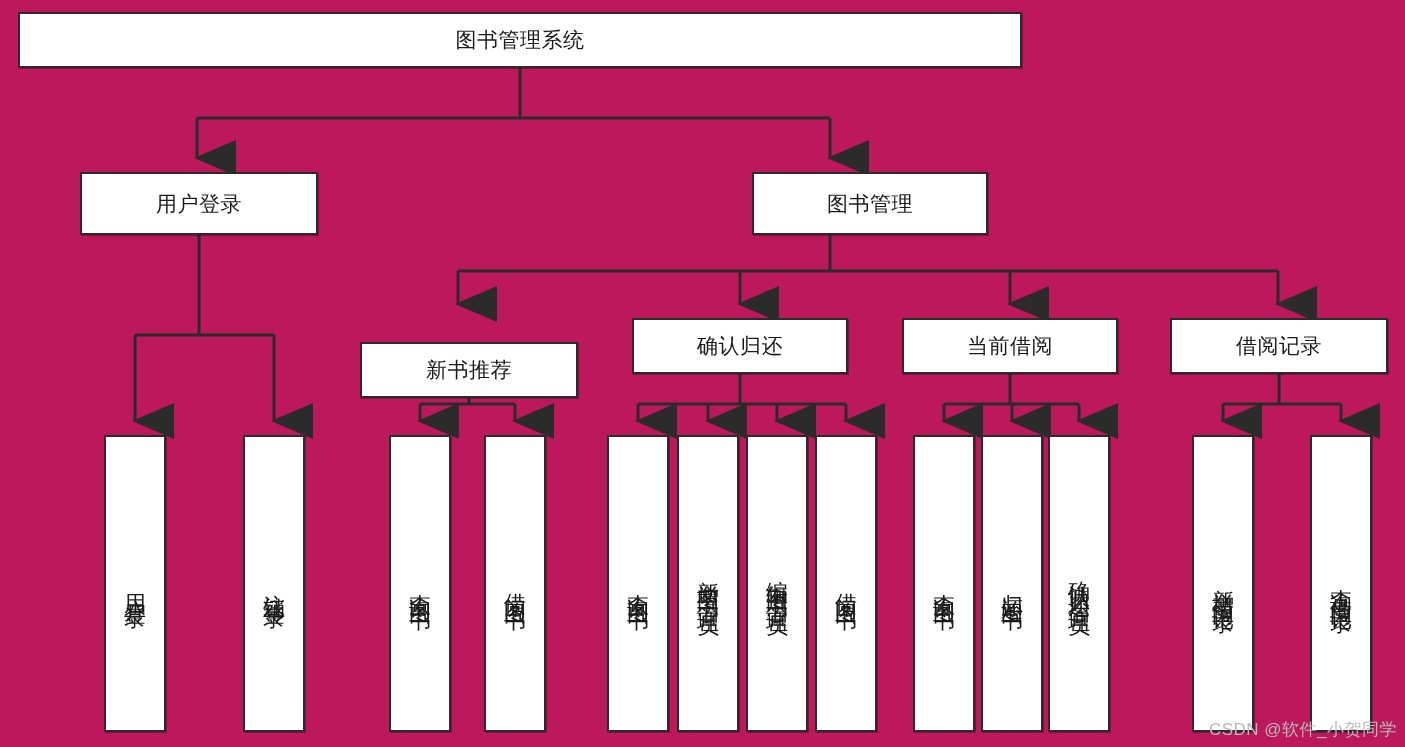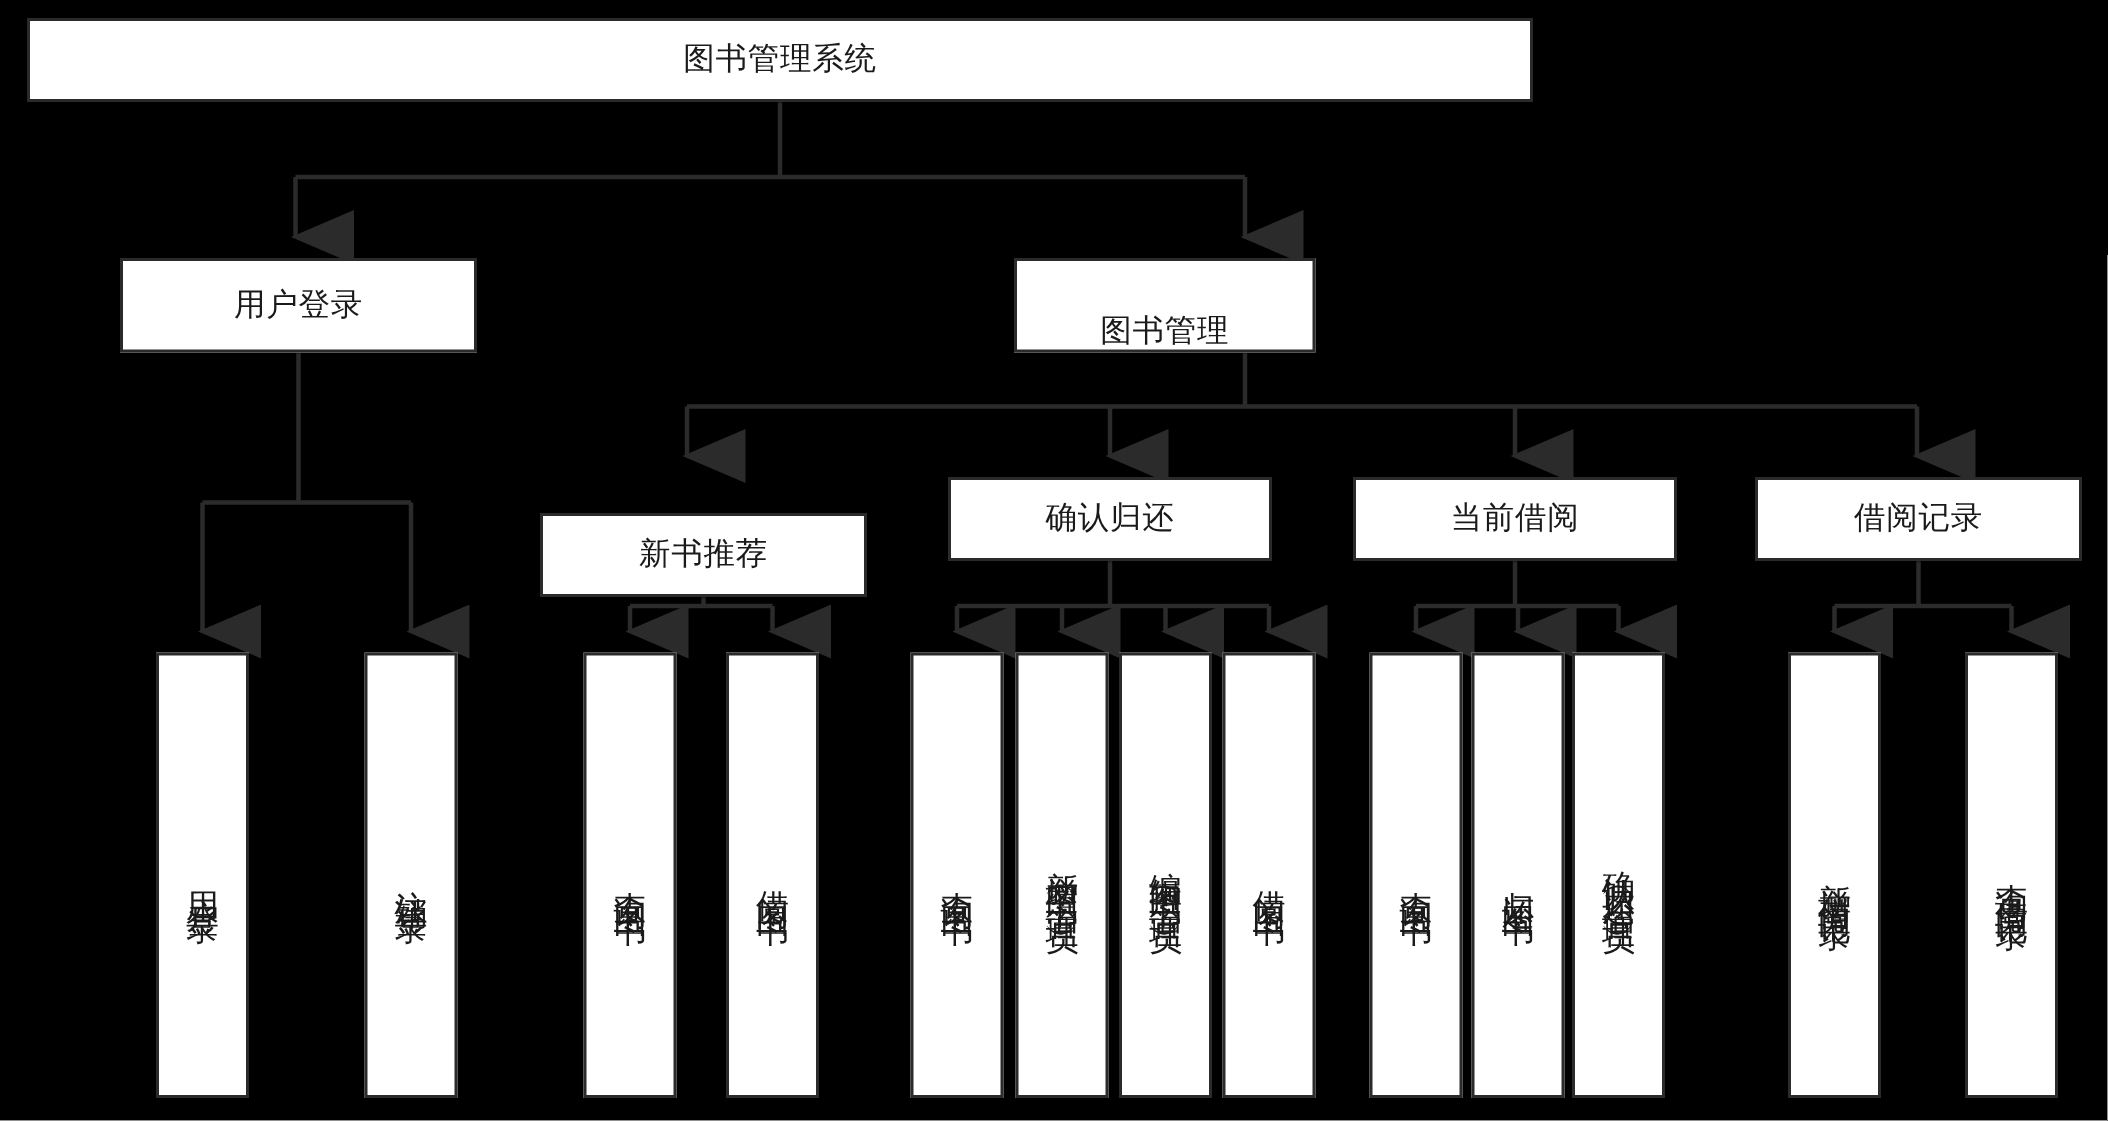--- a/index.html
+++ b/index.html
@@ -7,21 +7,21 @@
     padding: 0;
     background: #ffffff;
   }
   body {
     font-family: "Liberation Sans", "DejaVu Sans", sans-serif;
   }
   #canvas {
     position: relative;
     width: 1405px;
     height: 747px;
-    background: #000000;
+    background: #be185d;
     overflow: hidden;
   }
   #wires {
     position: absolute;
     left: 0;
     top: 0;
     width: 1405px;
     height: 747px;
     pointer-events: none;
   }
@@ -123,21 +123,21 @@
     </g>
   </svg>
 
   <div class="node horiz" style="left:18px; top:12px; width:1004px; height:56px;">
     <span>图书管理系统</span>
   </div>
 
   <div class="node horiz" style="left:80px; top:172px; width:238px; height:63px;">
     <span>用户登录</span>
   </div>
-  <div class="node horiz" style="left:676px; top:172px; width:201px; height:63px;align-items:flex-end;">
+  <div class="node horiz" style="left:752px; top:172px; width:236px; height:63px;">
     <span>图书管理</span>
   </div>
 
   <div class="node horiz" style="left:360px; top:318px; width:218px; height:56px;margin-top:24px;">
     <span>新书推荐</span>
   </div>
   <div class="node horiz" style="left:632px; top:318px; width:216px; height:56px;">
     <span>确认归还</span>
   </div>
   <div class="node horiz" style="left:1170px; top:318px; width:218px; height:56px;">
@@ -184,14 +184,15 @@
     <span class="vtext">确认归还（管理员）</span>
   </div>
 
   <div class="node vert" style="left:1192px; top:435px; width:62px; height:297px;">
     <span class="vtext">新增借阅记录</span>
   </div>
   <div class="node vert" style="left:1310px; top:435px; width:62px; height:297px;">
     <span class="vtext">查询借阅记录</span>
   </div>
 
+  <div id="watermark">CSDN @软件_小贺同学</div>
 
 </div>
 
 </body></html>

